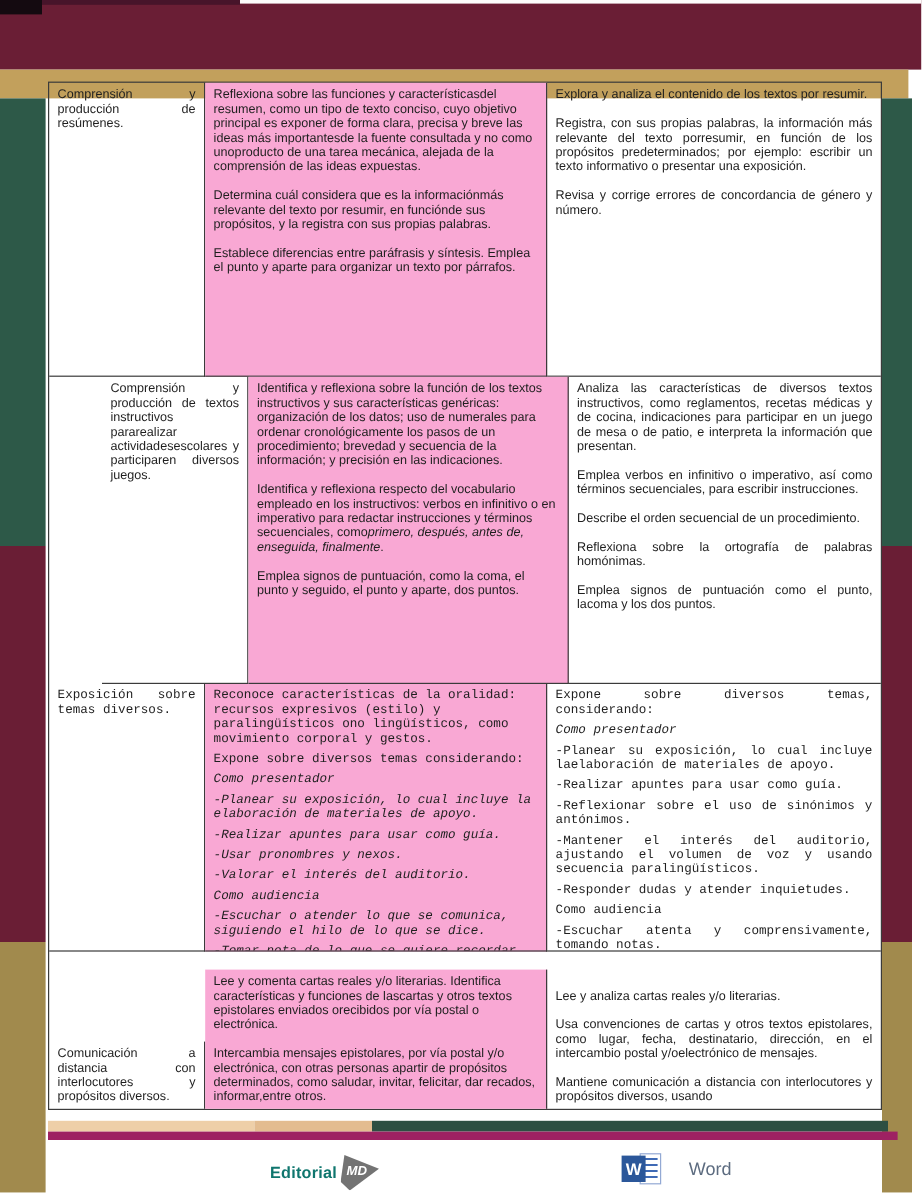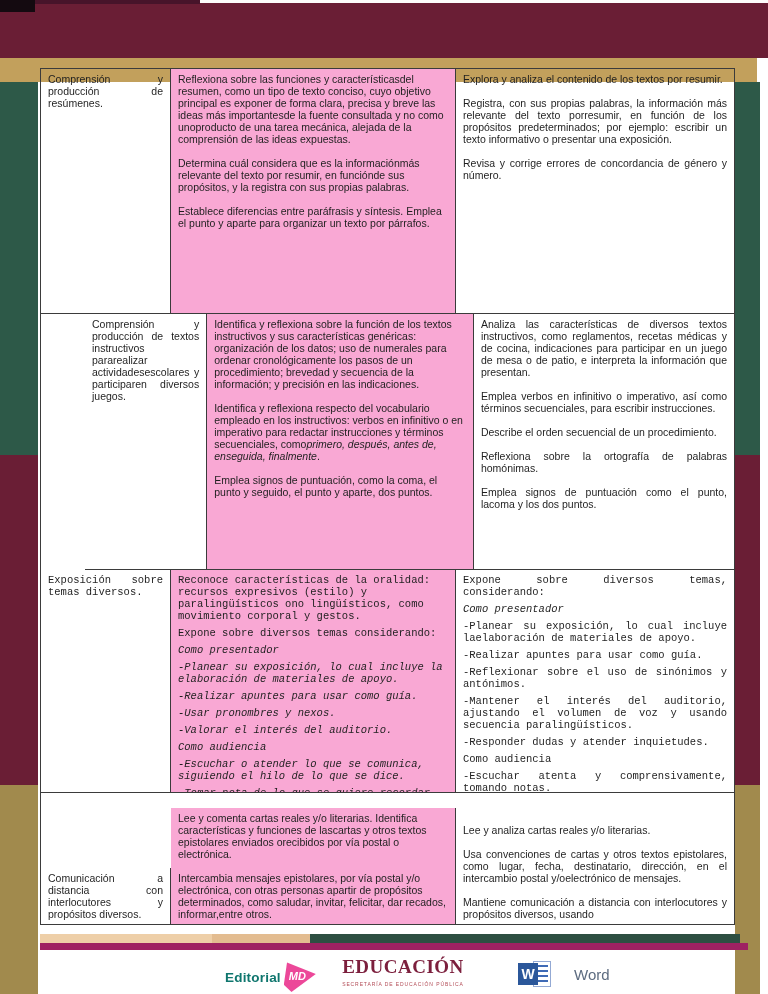--- a/index.html
+++ b/index.html
@@ -40,21 +40,21 @@
 
   
   .stripe-peach1{left:40px;top:934px;width:172px;height:9px;background:#eecfa8;}
   .stripe-peach2{left:212px;top:934px;width:98px;height:9px;background:#e3bc90;}
   .stripe-fgreen{left:310px;top:934px;width:430px;height:9px;background:#2d4f42;}
   .stripe-magenta{left:40px;top:943px;width:708px;height:7px;background:#9e2162;}
 
   
   .editorial{left:225px;top:962px;display:flex;align-items:center;}
   .editorial-label{color:#0f766e;font-size:13.5px;font-weight:bold;letter-spacing:0.2px;}
-  .md-shape{position:relative;width:32px;height:30px;margin-left:3px;background:#ec4899;
+  .md-shape{position:relative;width:32px;height:30px;margin-left:3px;background:#737373;
             clip-path:polygon(10% 2%, 100% 40%, 24% 100%, 0 76%);}
   .md-shape span{position:absolute;left:5px;top:8px;color:#fff;font-weight:bold;font-style:italic;font-size:11px;}
   .educacion{left:338px;top:956px;width:130px;text-align:center;}
   .educacion-title{font-family:"Liberation Serif", serif;font-weight:bold;font-size:19px;
                    letter-spacing:0.5px;color:#7c1f3d;}
   .educacion-sub{margin-top:3px;font-size:5px;letter-spacing:0.9px;color:#b24a55;}
   .wordlogo{left:518px;top:960px;display:flex;align-items:center;}
   .word-icon{position:relative;width:36px;height:28px;}
   .w-page{position:absolute;right:3px;top:1px;width:18px;height:26px;background:#fff;
           border:1px solid #93a9d4;
@@ -166,24 +166,20 @@
   <div class="abs stripe-fgreen"></div>
   <div class="abs stripe-magenta"></div>
 
   <div class="abs editorial">
     <span class="editorial-label">Editorial</span>
     <span class="md-shape">
         <span>MD</span>
       </span>
   </div>
 
-  <div class="abs educacion">
-    <div class="educacion-title">EDUCACIÓN</div>
-    <div class="educacion-sub">SECRETARÍA DE EDUCACIÓN PÚBLICA</div>
-  </div>
 
   <div class="abs wordlogo">
     <span class="word-icon">
       <span class="w-page"></span>
       <span class="w-sq">W</span>
     </span>
     <span class="word-label">Word</span>
   </div>
 
 </div>

